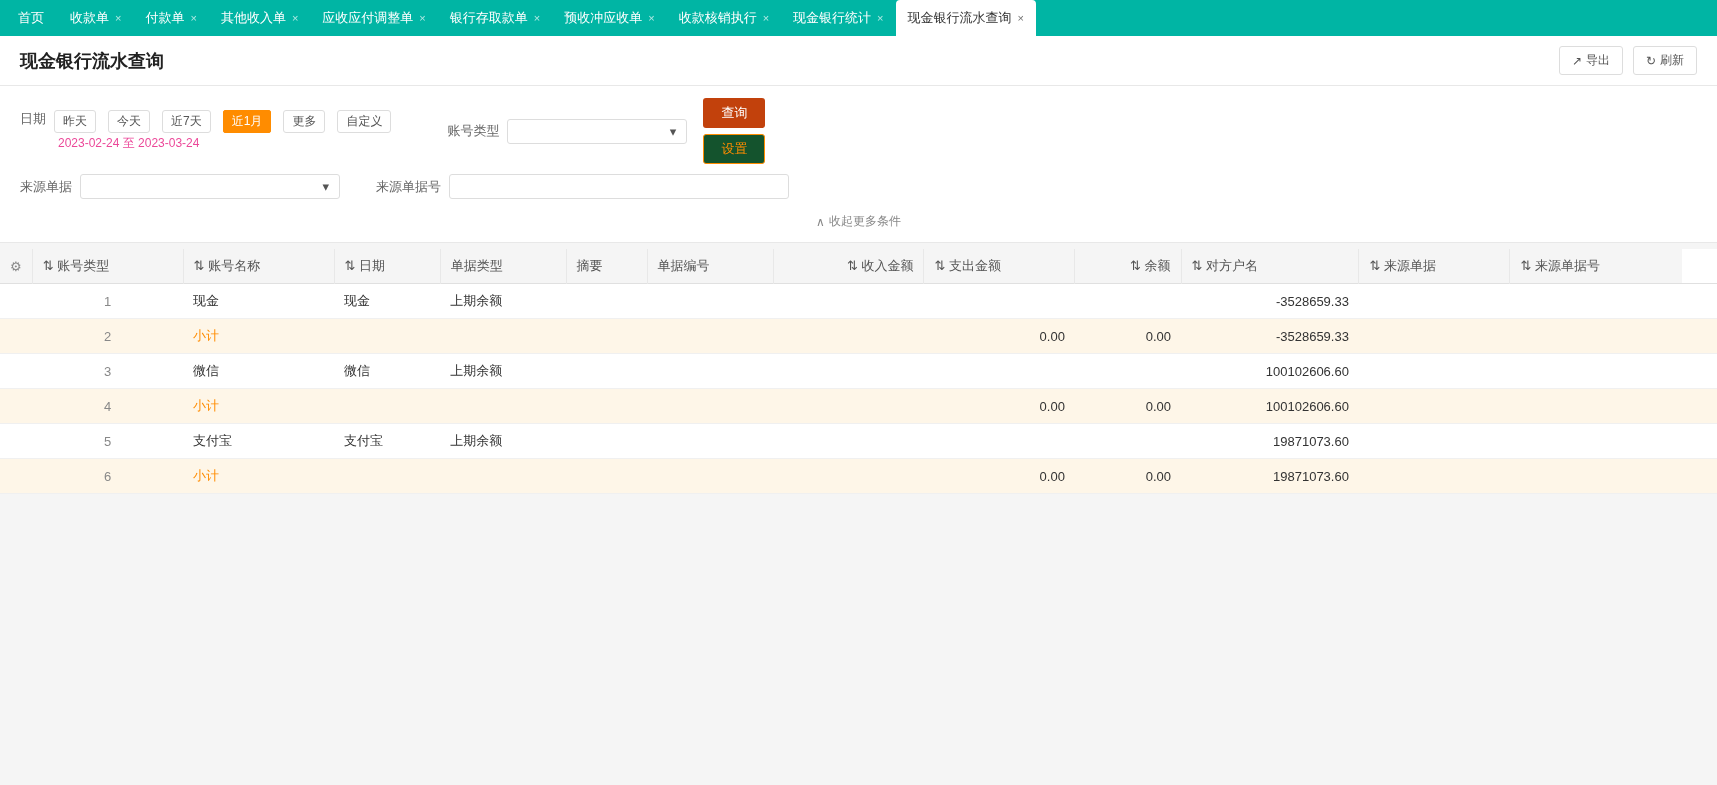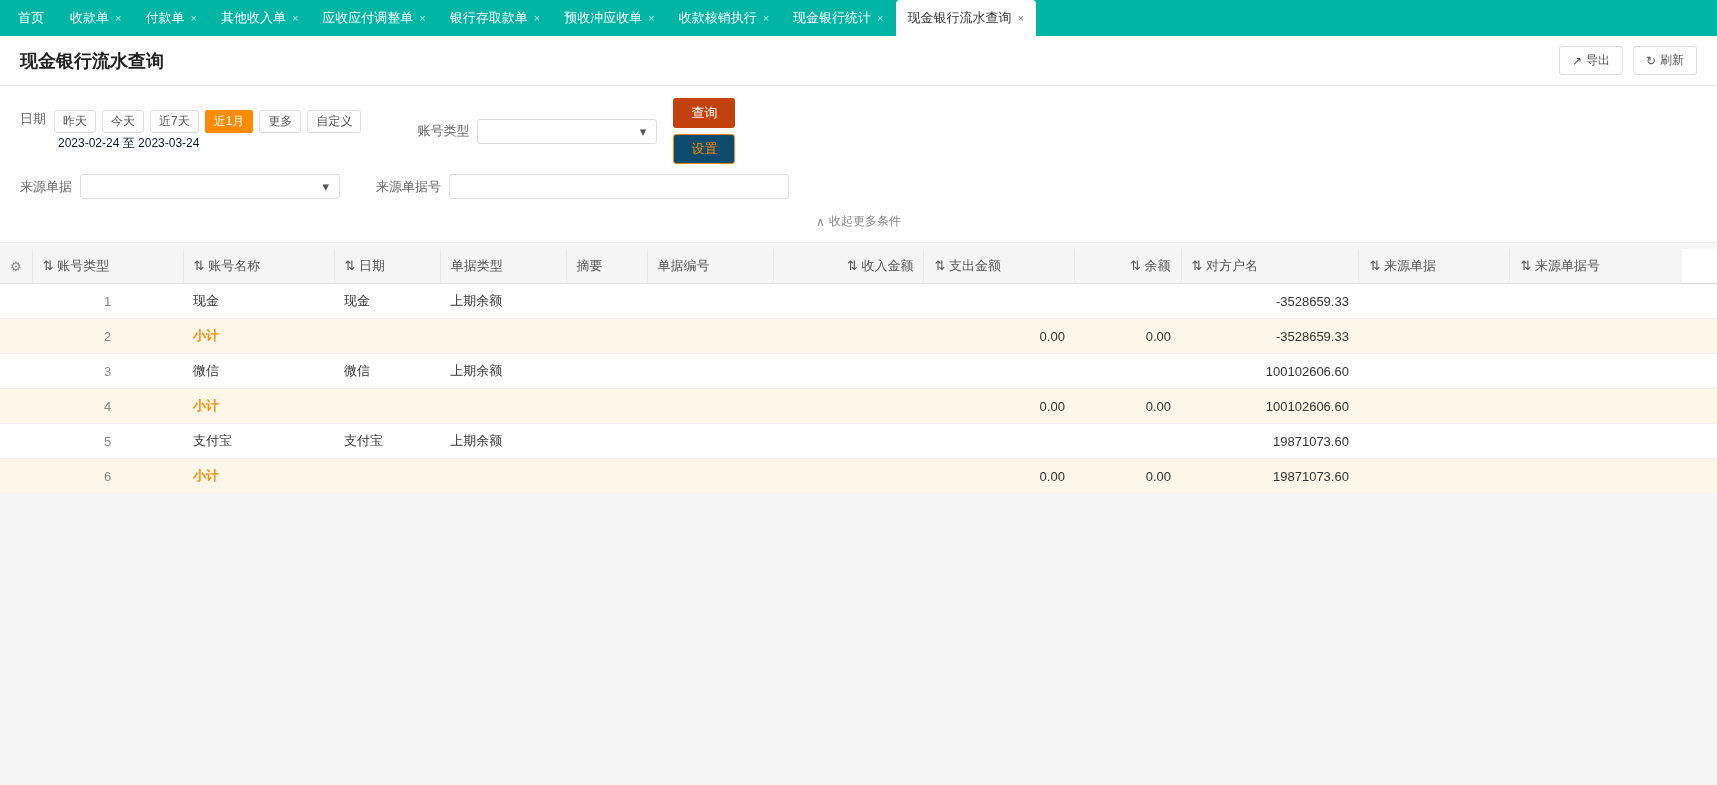--- a/index.html
+++ b/index.html
@@ -90,39 +90,39 @@
       flex-wrap: wrap;
     }
     .filter-label {
       color: #666;
       font-size: 13px;
       white-space: nowrap;
     }
     .date-shortcuts {
       display: flex;
       align-items: flex-start;
-      gap: 6px;
+      gap: 12px;
     }
     .date-btn {
       padding: 2px 8px;
       border: 1px solid #ddd;
       border-radius: 3px;
       background: #fff;
       cursor: pointer;
       font-size: 12px;
       color: #555;
     }
     .date-btn.active {
       background: #ff8c00;
       color: #fff;
       border-color: #ff8c00;
       border-radius: 2px;
     }
     .date-range-text {
-      color: #0f172a;
+      color: #ec4899;
       font-size: 12px;
       margin-left: 4px;
     }
     .filter-select {
       display: flex;
       align-items: center;
       border: 1px solid #ddd;
       border-radius: 3px;
       padding: 4px 10px;
       min-width: 180px;
@@ -150,21 +150,21 @@
     .btn-query {
       background: #c2410c;
       color: #fff;
       border: none;
       border-radius: 3px;
       padding: 6px 18px;
       cursor: pointer;
       font-size: 13px;
     }
     .btn-settings {
-      background: #0c4a6e;
+      background: #14532d;
       color: #ff8c00;
       border: 1px solid #ff8c00;
       border-radius: 3px;
       padding: 5px 16px;
       cursor: pointer;
       font-size: 13px;
     }
     .filter-right-actions {
       display: flex;
       flex-direction: column;
@@ -207,21 +207,21 @@
     }
     thead th:last-child { border-right: none; }
     tbody tr { border-bottom: 1px solid #f0f0f0; }
     tbody tr.subtotal { background: #fef6e8; }
     tbody td {
       padding: 8px 10px;
       color: #333;
       white-space: nowrap;
     }
     .row-num { color: #888; text-align: center; }
-    .text-orange { color: #ff8c00; font-weight: bold; }
+    .text-orange { color: #ff8c00; }
     .text-right { text-align: right; }
     .gear-icon { color: #888; cursor: pointer; }
     .settings-col { text-align: center; width: 32px; }
   </style>
 </head>
 <body>
 
 <nav class="top-nav">
   <div class="nav-home">首页</div>
   <div class="nav-item">

